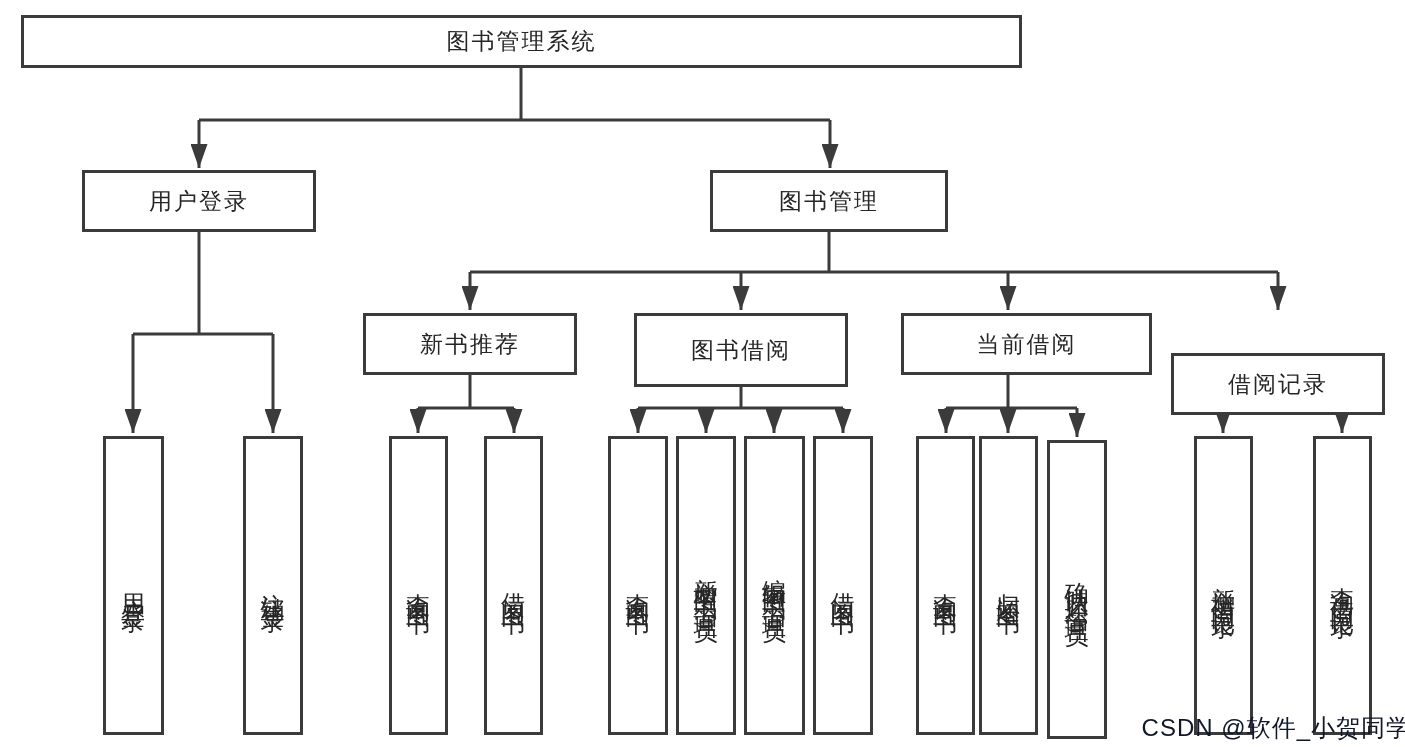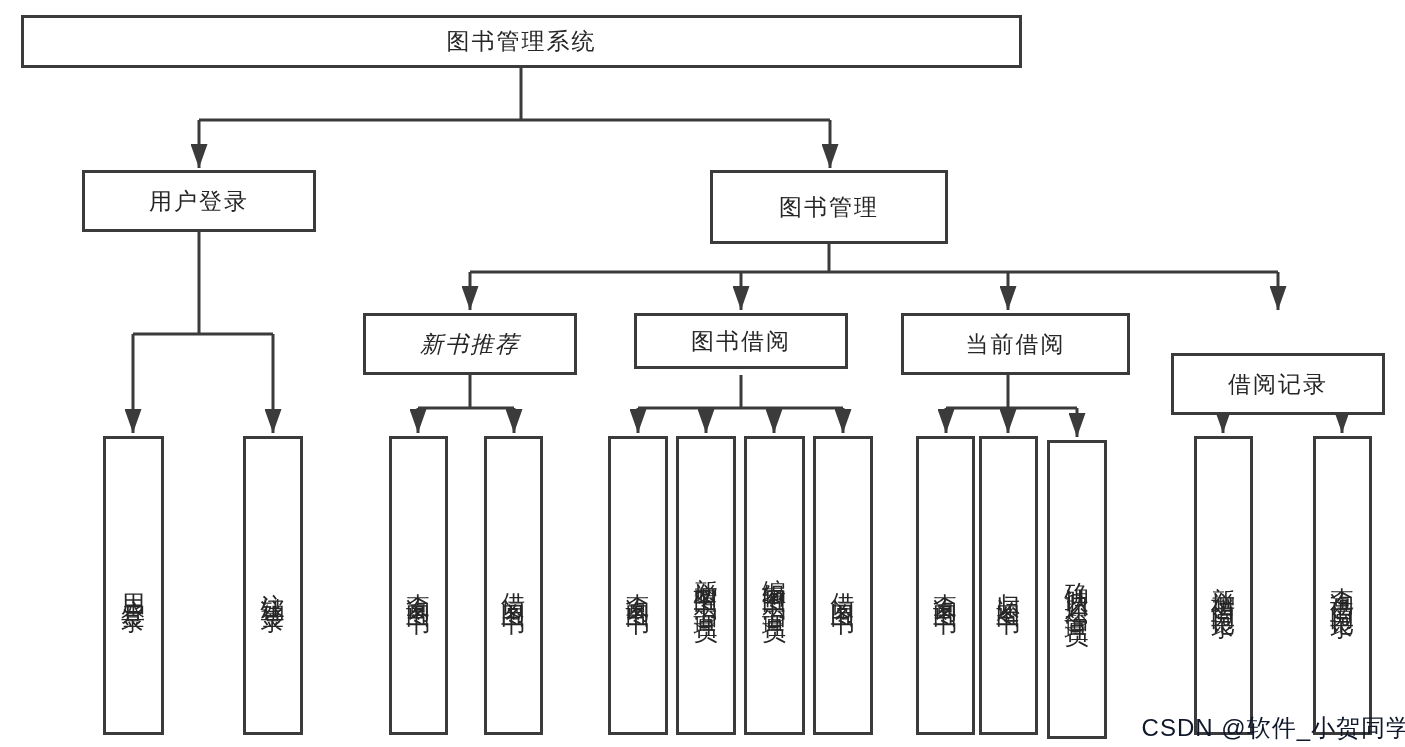--- a/index.html
+++ b/index.html
@@ -79,31 +79,31 @@
     </g>
   </svg>
 
   <div class="node node-h" style="left:21px;top:15px;width:1001px;height:53px;">
     <span>图书管理系统</span>
   </div>
 
   <div class="node node-h" style="left:82px;top:170px;width:234px;height:62px;">
     <span>用户登录</span>
   </div>
-  <div class="node node-h" style="left:710px;top:170px;width:238px;height:74px;">
+  <div class="node node-h" style="left:710px;top:170px;width:238px;height:62px;">
     <span>图书管理</span>
   </div>
 
-  <div class="node node-h" style="left:363px;top:313px;width:214px;height:62px;font-style:italic;">
+  <div class="node node-h" style="left:363px;top:313px;width:214px;height:62px;">
     <span>新书推荐</span>
   </div>
-  <div class="node node-h" style="left:634px;top:313px;width:214px;height:56px;">
+  <div class="node node-h" style="left:634px;top:313px;width:214px;height:74px;">
     <span>图书借阅</span>
   </div>
-  <div class="node node-h" style="left:901px;top:313px;width:229px;height:62px;">
+  <div class="node node-h" style="left:901px;top:313px;width:251px;height:62px;">
     <span>当前借阅</span>
   </div>
   <div class="node node-h" style="left:1171px;top:313px;width:214px;height:62px;margin-top:40px;">
     <span>借阅记录</span>
   </div>
 
   <div class="node node-v" style="left:103px;top:436px;width:61px;height:299px;">
     <span class="vtext">用户登录</span>
   </div>
   <div class="node node-v" style="left:243px;top:436px;width:60px;height:299px;">

